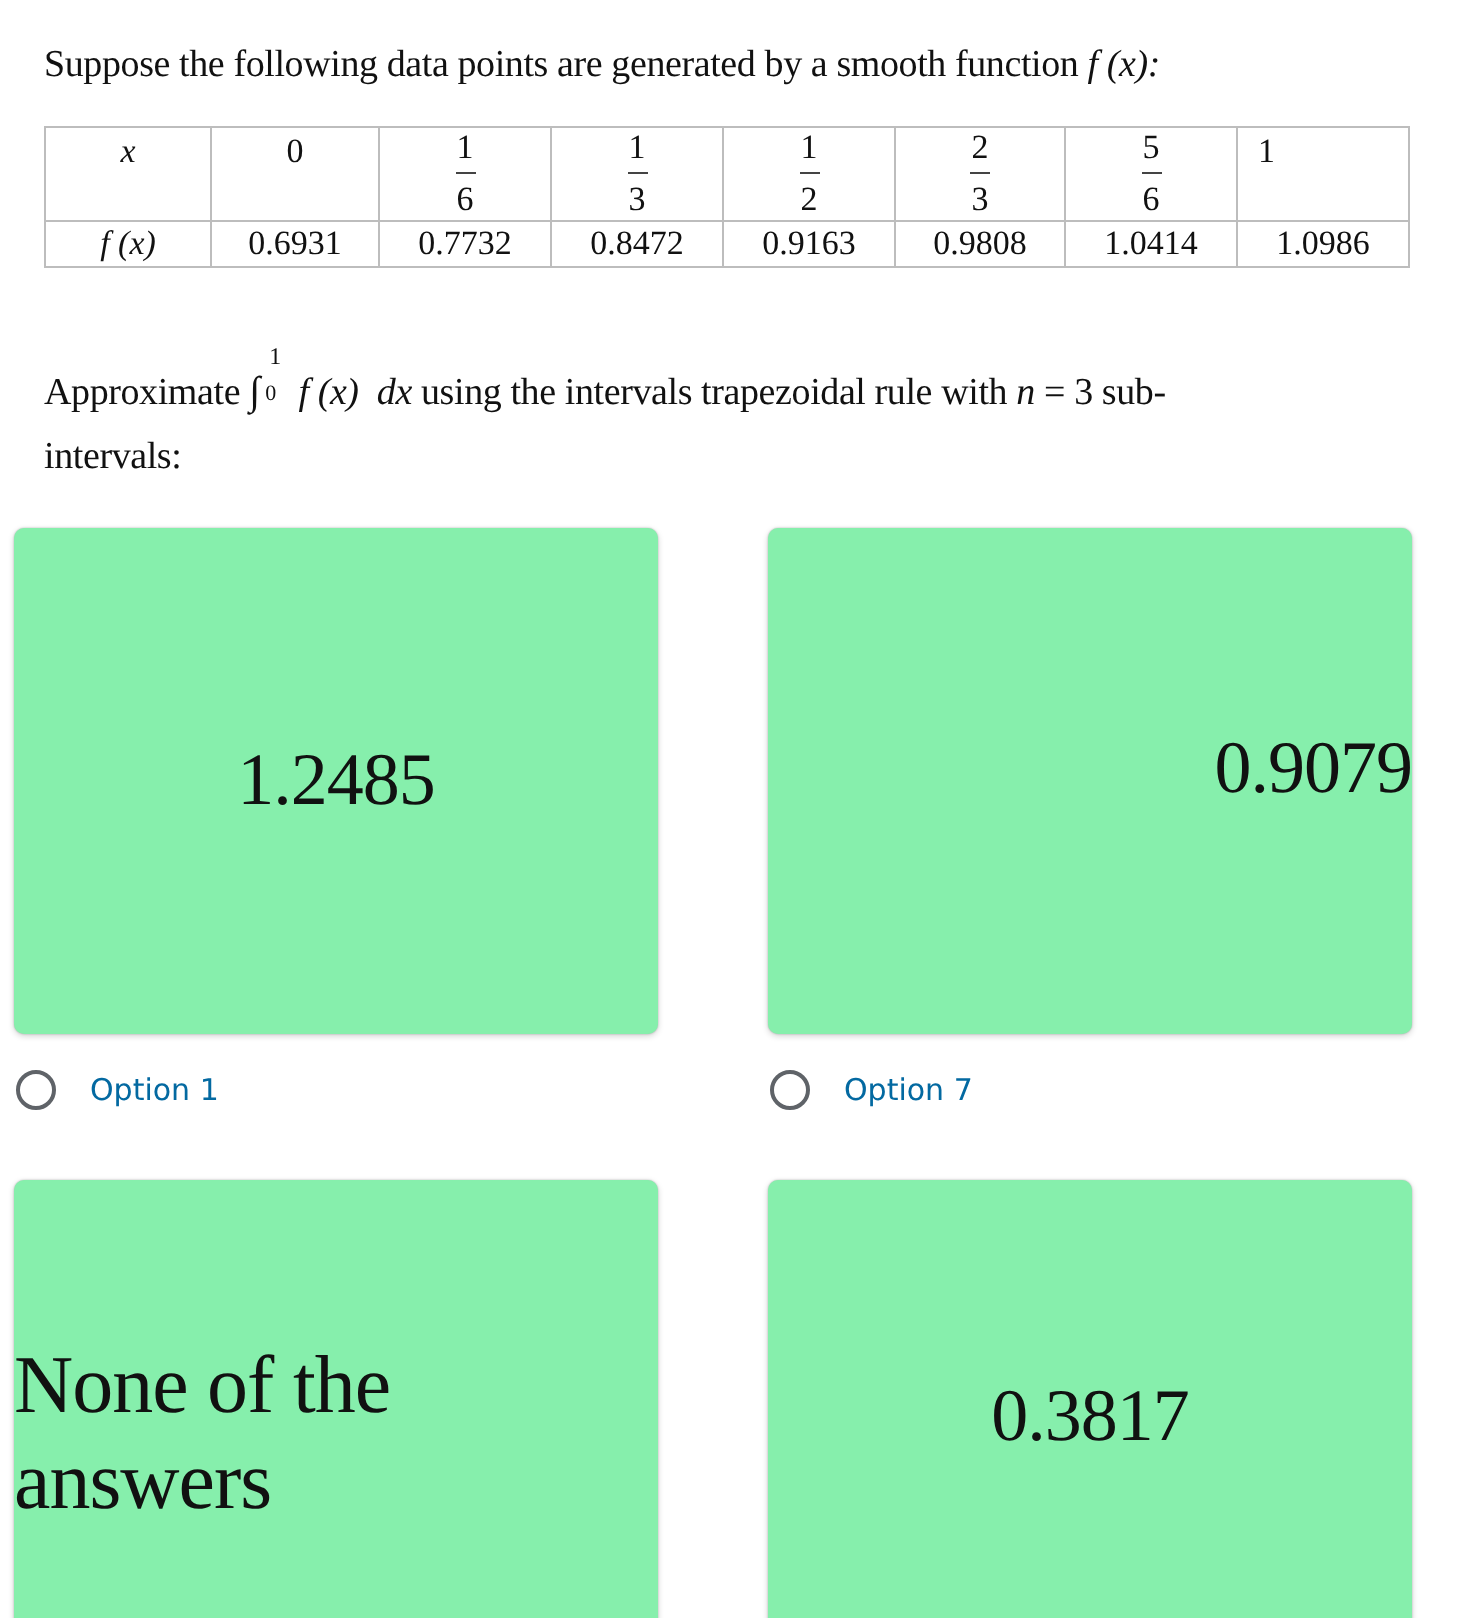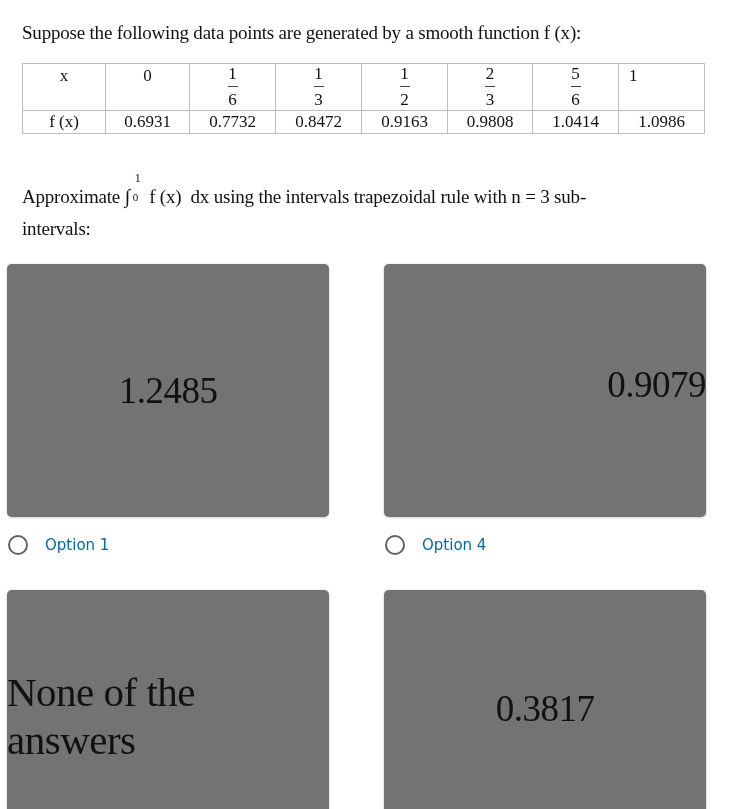--- a/index.html
+++ b/index.html
@@ -17,20 +17,21 @@
     }
     .question-intro {
       position: absolute;
       left: 22px;
       top: 21px;
       font-size: 19px;
       line-height: 24px;
       letter-spacing: -0.2px;
     }
     .math-i {
+      font-style: italic;
     }
     .data-table {
       position: absolute;
       left: 22px;
       top: 63px;
       border-collapse: collapse;
       font-size: 17px;
       table-layout: fixed;
     }
     .data-table td {
@@ -71,21 +72,21 @@
       position: relative;
       width: 20px;
       font-size: 19px;
     }
     .integral .sign { font-size: 20px; }
     .integral .up { position: absolute; left: 10px; top: -8px; font-size: 12px; line-height: 12px; }
     .integral .lo { position: absolute; left: 8px; top: 12px; font-size: 11px; line-height: 11px; }
     .card {
       position: absolute;
       width: 322px;
-      background: #737373;
+      background: #86efac;
       border-radius: 5px;
       box-shadow: 0 0 1px rgba(0,0,0,0.25), 0 1px 3px rgba(0,0,0,0.18);
       display: flex;
       align-items: center;
       justify-content: center;
       cursor: pointer;
     }
     .card-value {
       font-family: "Liberation Serif", serif;
       font-size: 37px;
@@ -199,21 +200,21 @@
 <div class="option-row" style="left:8px; top:535px;">
   <span class="radio"></span>
   <span class="option-label">Option 1</span>
 </div>
 
 <div class="card" style="left:384px; top:264px; height:253px;justify-content:flex-end;">
   <span class="card-value" style="margin-top:-12px">0.9079</span>
 </div>
 <div class="option-row" style="left:385px; top:535px;">
   <span class="radio"></span>
-  <span class="option-label">Option 4</span>
+  <span class="option-label">Option 7</span>
 </div>
 
 <div class="card" style="left:7px; top:590px; height:260px;">
   <span class="card-value wide" style="margin-top:-8px">None of the answers</span>
 </div>
 <div class="card" style="left:384px; top:590px; height:260px;">
   <span class="card-value" style="margin-top:-24px">0.3817</span>
 </div>
 
 </body></html>

